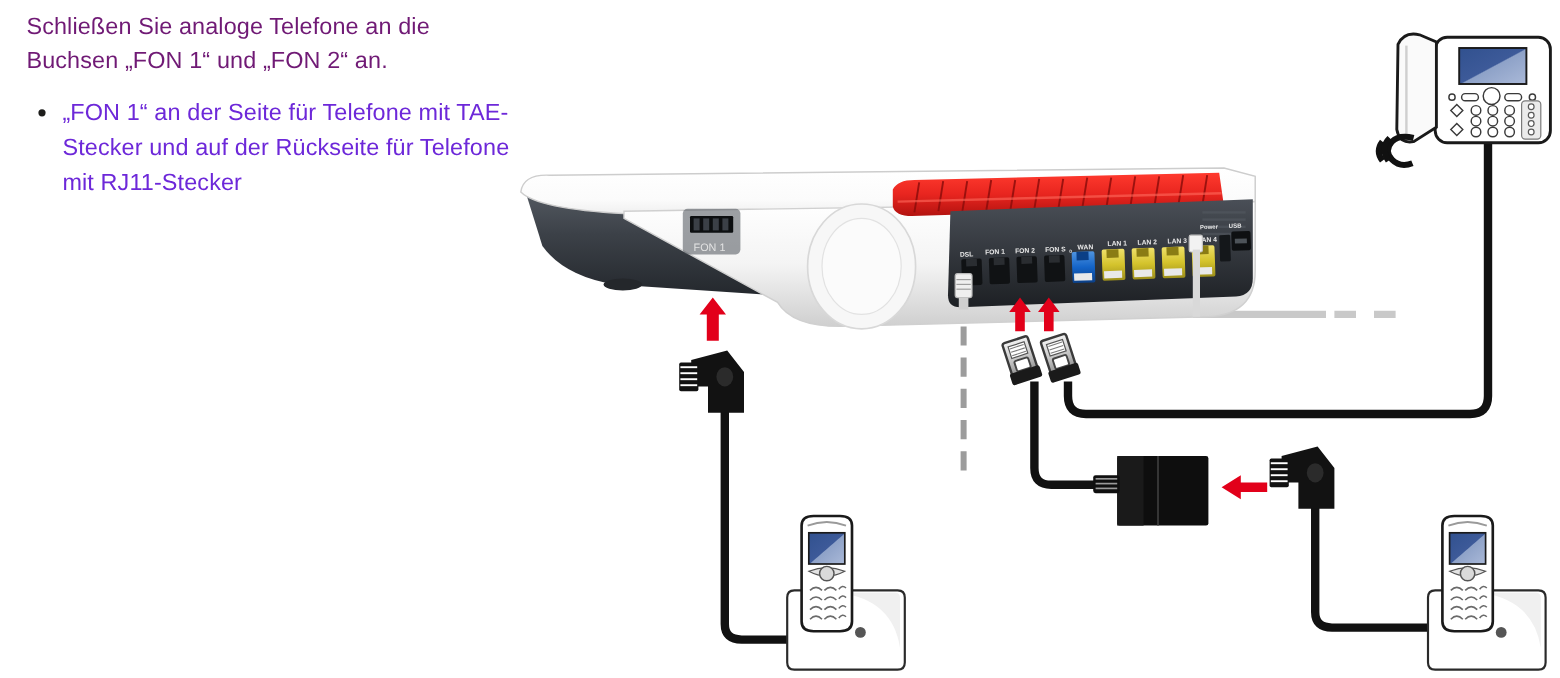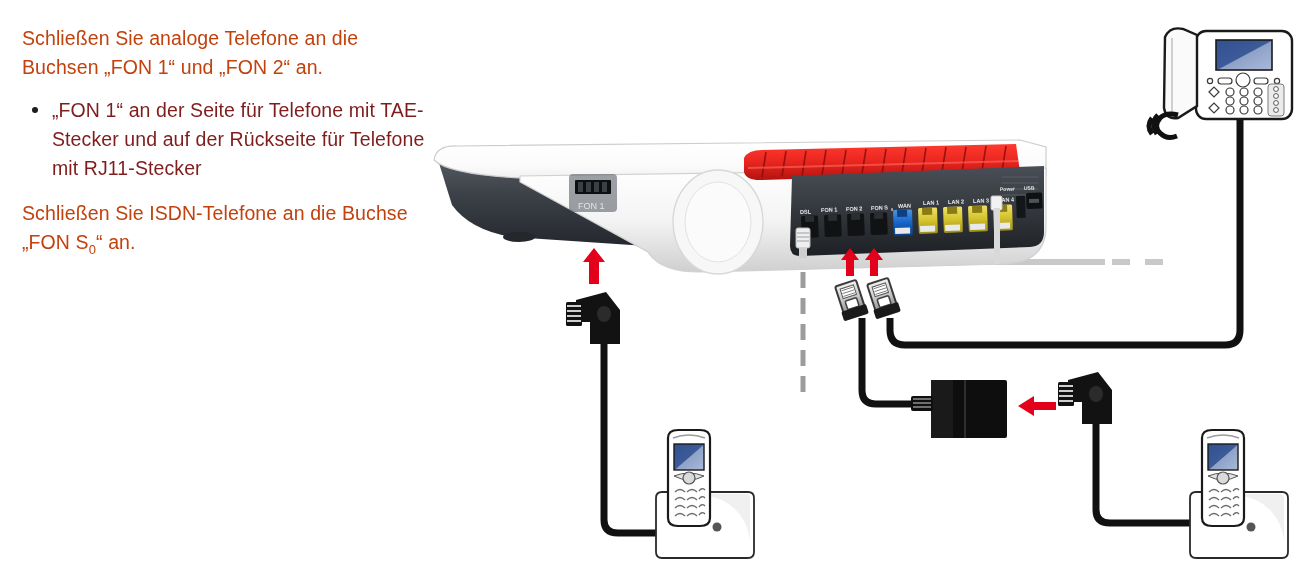--- a/index.html
+++ b/index.html
@@ -6,26 +6,26 @@
   body{
     width:1300px;height:565px;background:#ffffff;
     font-family:"Liberation Sans", sans-serif;
     color:#1a1a1a;overflow:hidden;position:relative;
   }
   .stage{position:absolute;inset:0;}
 
   
   .textcol{position:absolute;left:22px;top:8px;width:415px;}
   .para{
-    font-size:19.5px;line-height:29px;color:#c2410c;
-    letter-spacing:.1px;margin:16px 0 14px 0;
+    font-size:19.5px;line-height:29px;color:#701a75;
+    letter-spacing:.1px;margin:0 0 14px 0;
   }
   .bullets{margin:0 0 12px 0;padding:0;list-style:none;}
   .bullets li{
-    position:relative;font-size:19.5px;line-height:29px;color:#7f1d1d;
+    position:relative;font-size:19.5px;line-height:29px;color:#6d28d9;
     padding-left:30px;margin-bottom:4px;letter-spacing:.1px;
   }
   .bullets li .dot{
     position:absolute;left:10px;top:11px;width:6px;height:6px;
     border-radius:50%;background:#1d1d1b;
   }
   .sub{font-size:13px;vertical-align:sub;line-height:0;}
 
   
   .art{position:absolute;left:0;top:0;width:1300px;height:565px;}
@@ -39,21 +39,20 @@
 
     <p class="para">Schließen Sie analoge Telefone an die Buchsen „FON 1“ und „FON 2“ an.</p>
 
     <ul class="bullets">
       <li>
         <span class="dot"></span>
         <span>„FON 1“ an der Seite für Telefone mit TAE-Stecker und auf der Rückseite für Telefone mit RJ11-Stecker</span>
       </li>
     </ul>
 
-    <p class="para"><span>Schließen Sie ISDN-Telefone an die Buchse „FON S</span><span class="sub">0</span><span>“ an.</span></p>
   </div>
 
   <svg class="art" viewBox="0 0 1300 565">
 
     <defs>
       <linearGradient id="gBodyTop" x1="0" y1="0" x2="0" y2="1">
         <stop offset="0" stop-color="#ffffff"></stop>
         <stop offset="0.55" stop-color="#fbfbfb"></stop>
         <stop offset="1" stop-color="#e6e6e6"></stop>
       </linearGradient>

